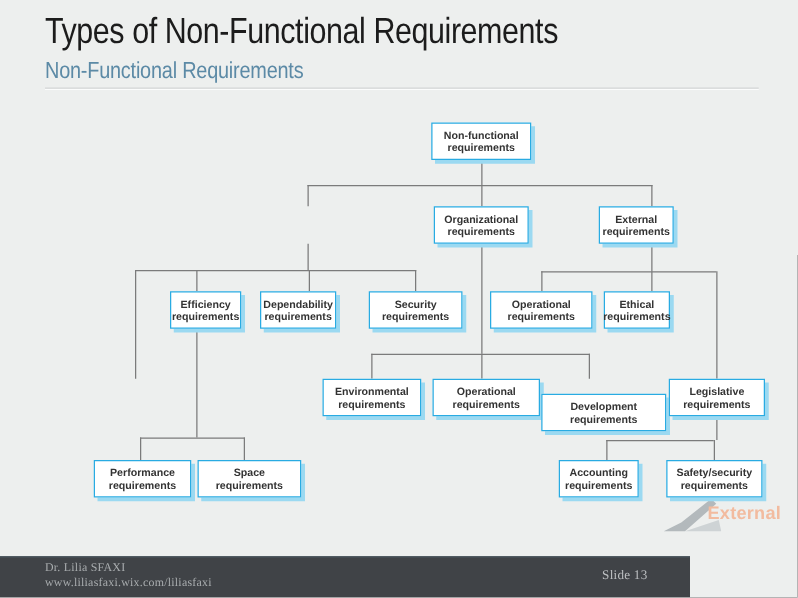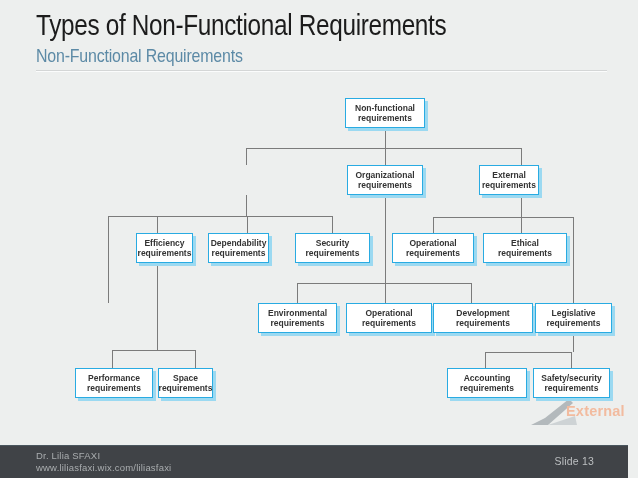--- a/index.html
+++ b/index.html
@@ -46,22 +46,22 @@
   }
   
   .logo{position:absolute;left:531px;top:397px;z-index:1;width:110px;height:36px;}
   .logo svg{position:absolute;left:0;top:2px;}
   .logo-text{
     position:absolute;left:35px;top:6px;
     font-size:14.5px;font-weight:bold;color:#f2bb9f;letter-spacing:0.2px;
   }
   
   .footer{
-    position:absolute;left:0;bottom:0;width:628px;height:33px;
-    background:#404347;border-top:1px solid #4a565e;z-index:5;
+    position:absolute;left:0;bottom:0;width:552px;height:33px;
+    background:#404347;border-top:1px solid #4a565e;z-index:5;font-family:Liberation Serif, serif;
   }
   .footer-left{
     position:absolute;left:36px;top:4px;
     color:#a9adaf;font-size:9.5px;line-height:11.5px;
     letter-spacing:0.2px;
   }
   .slide-number{
     position:absolute;right:34px;top:9px;
     color:#bcbfc1;font-size:10.5px;letter-spacing:0.2px;
   }
@@ -114,30 +114,30 @@
 
     <div class="node" style="left:345px;top:98px;width:80px">Non-functional requirements</div>
 
     <div class="node" style="left:347px;top:165px;width:76px">Organizational requirements</div>
     <div class="node" style="left:479px;top:165px;width:60px">External requirements</div>
 
     <div class="node" style="left:136px;top:233px;width:57px">Efficiency requirements</div>
     <div class="node" style="left:208px;top:233px;width:61px">Dependability requirements</div>
     <div class="node" style="left:295px;top:233px;width:75px">Security requirements</div>
     <div class="node" style="left:392px;top:233px;width:82px">Operational requirements</div>
-    <div class="node" style="left:483px;top:233px;width:84px">Ethical requirements</div>
+    <div class="node" style="left:483px;top:233px;width:53px">Ethical requirements</div>
 
     <div class="node" style="left:258px;top:303px;width:79px">Environmental requirements</div>
     <div class="node" style="left:346px;top:303px;width:86px">Operational requirements</div>
-    <div class="node" style="left:433px;top:303px;width:100px">Development requirements</div>
+    <div class="node" style="left:433px;top:315px;width:100px">Development requirements</div>
     <div class="node" style="left:535px;top:303px;width:77px">Legislative requirements</div>
 
     <div class="node" style="left:75px;top:368px;width:78px">Performance requirements</div>
-    <div class="node" style="left:158px;top:368px;width:55px">Space requirements</div>
-    <div class="node" style="left:447px;top:368px;width:80px">Accounting requirements</div>
+    <div class="node" style="left:158px;top:368px;width:83px">Space requirements</div>
+    <div class="node" style="left:447px;top:368px;width:64px">Accounting requirements</div>
     <div class="node" style="left:533px;top:368px;width:77px">Safety/security requirements</div>
   </div>
 
   <div class="logo">
     <svg width="46" height="30" viewBox="0 0 46 30">
       <polygon points="38,0 14,19 0,26 17,26 42,4" fill="#b3b9bc"></polygon>
       <polygon points="17,26 44,17 46,26" fill="#ced3d5"></polygon>
     </svg>
     <span class="logo-text">External</span>
   </div>

